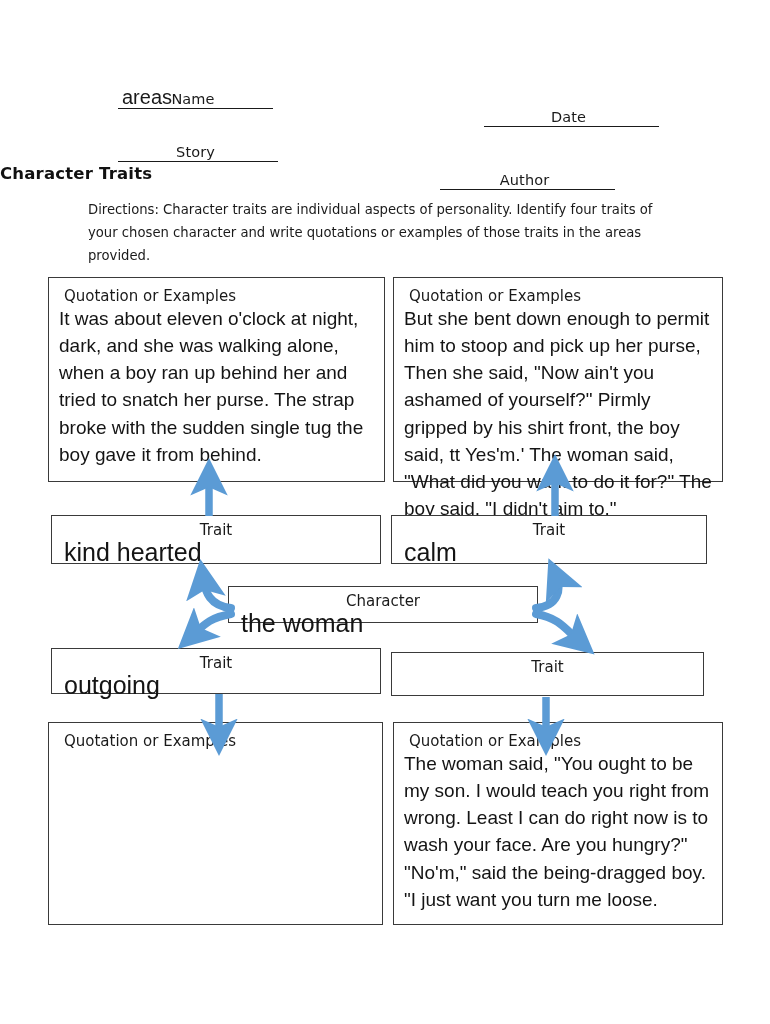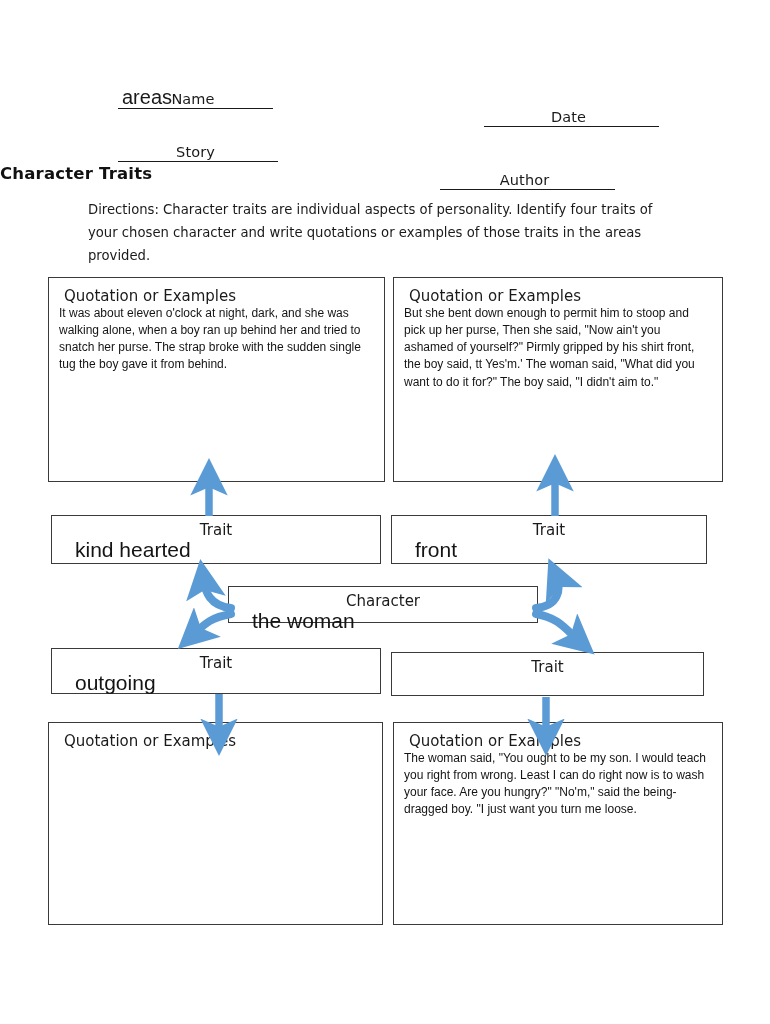--- a/index.html
+++ b/index.html
@@ -83,40 +83,40 @@
   }
   .quote-box .box-cap {
     position: absolute;
     left: 15px; top: 11px;
   }
   .quote-text {
     position: absolute;
     left: 10px; right: 9px;
     top: 27px;
     font-family: "Liberation Sans", sans-serif;
-    font-size: 12px;
+    font-size: 19px;
     line-height: 1.43;
     color: #141414;
     white-space: pre-wrap;
   }
   .quote-text.indent { text-indent: 7px; }
 
   
   .node-box .node-cap {
     position: absolute;
     left: 0; right: 0;
     top: 7px;
     text-align: center;
   }
   .node-val {
     position: absolute;
-    left: 23px;
+    left: 12px;
     top: 22px;
     font-family: "Liberation Sans", sans-serif;
-    font-size: 21px;
+    font-size: 25px;
     line-height: 1.15;
     color: #141414;
     white-space: nowrap;
   }
   .node-val.centered {
     left: 0; right: 0;
     text-align: center;
     font-size: 17.5px;
     top: 25px;
   }
@@ -175,21 +175,21 @@
     <div class="quote-text">But she bent down enough to permit him to stoop and pick up her purse, Then she said, "Now ain't you ashamed of yourself?" Pirmly gripped by his shirt front, the boy said, tt Yes'm.' The woman said, "What did you want to do it for?" The boy said, "I didn't aim to."</div>
   </div>
 
   <div class="box node-box" style="left:51px; top:515px; width:330px; height:49px;">
     <span class="box-cap node-cap">Trait</span>
     <span class="node-val">kind hearted</span>
   </div>
 
   <div class="box node-box" style="left:391px; top:515px; width:316px; height:49px;">
     <span class="box-cap node-cap">Trait</span>
-    <span class="node-val">front</span>
+    <span class="node-val">calm</span>
   </div>
 
   <div class="box node-box" style="left:228px; top:586px; width:310px; height:37px;">
     <span class="box-cap node-cap">Character</span>
     <span class="node-val">the woman</span>
   </div>
 
   <div class="box node-box" style="left:51px; top:648px; width:330px; height:46px;">
     <span class="box-cap node-cap">Trait</span>
     <span class="node-val">outgoing</span>

